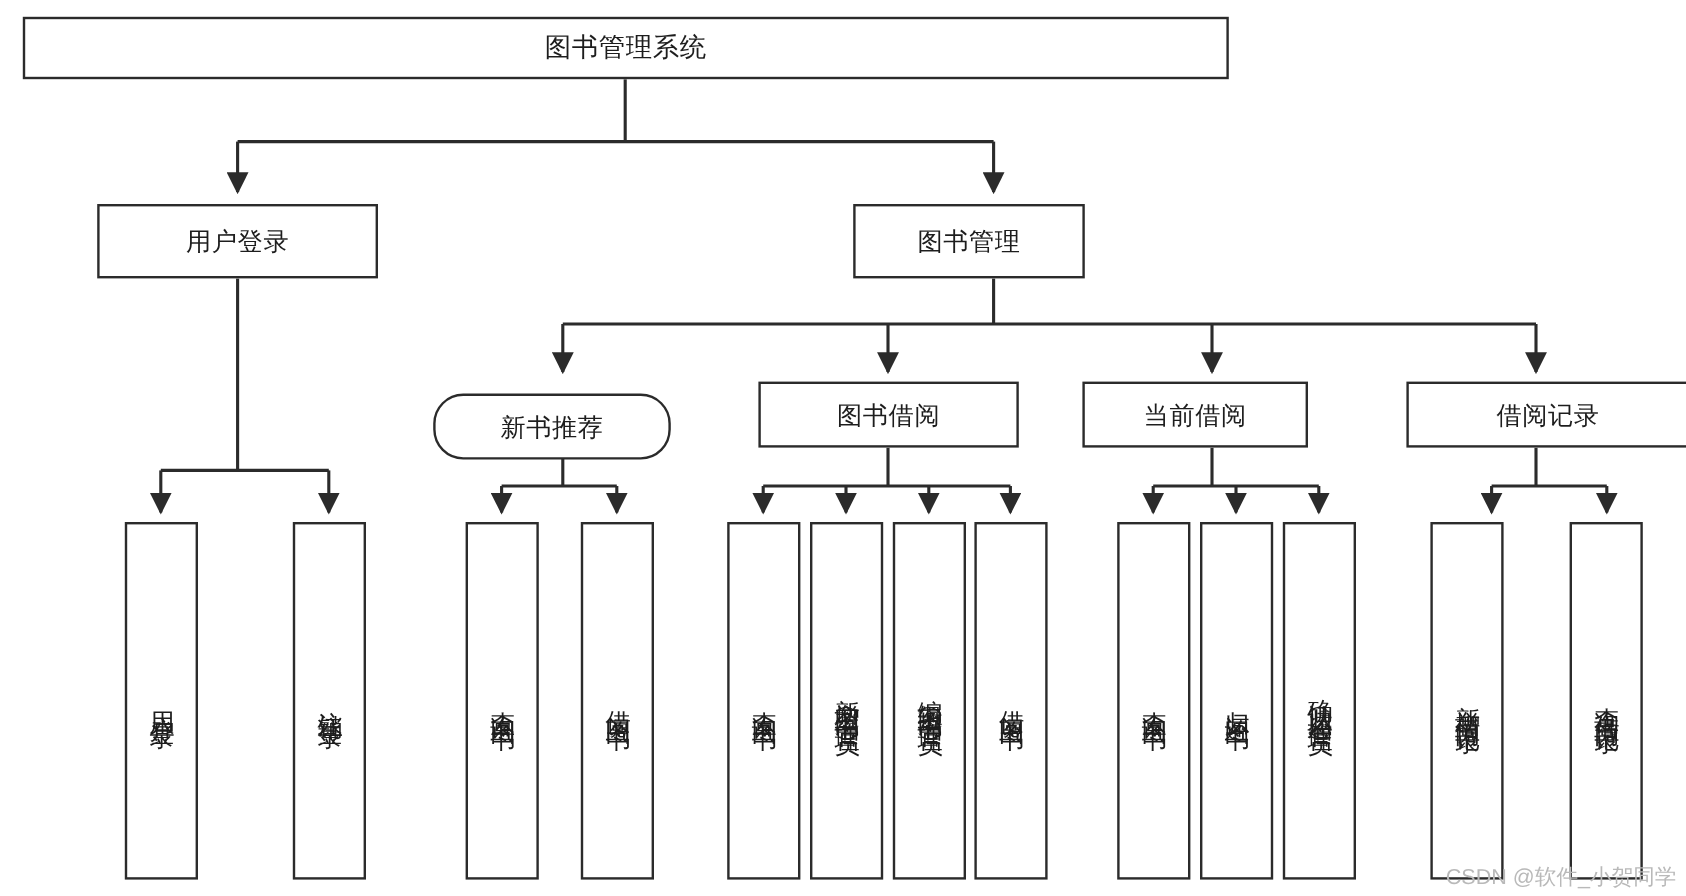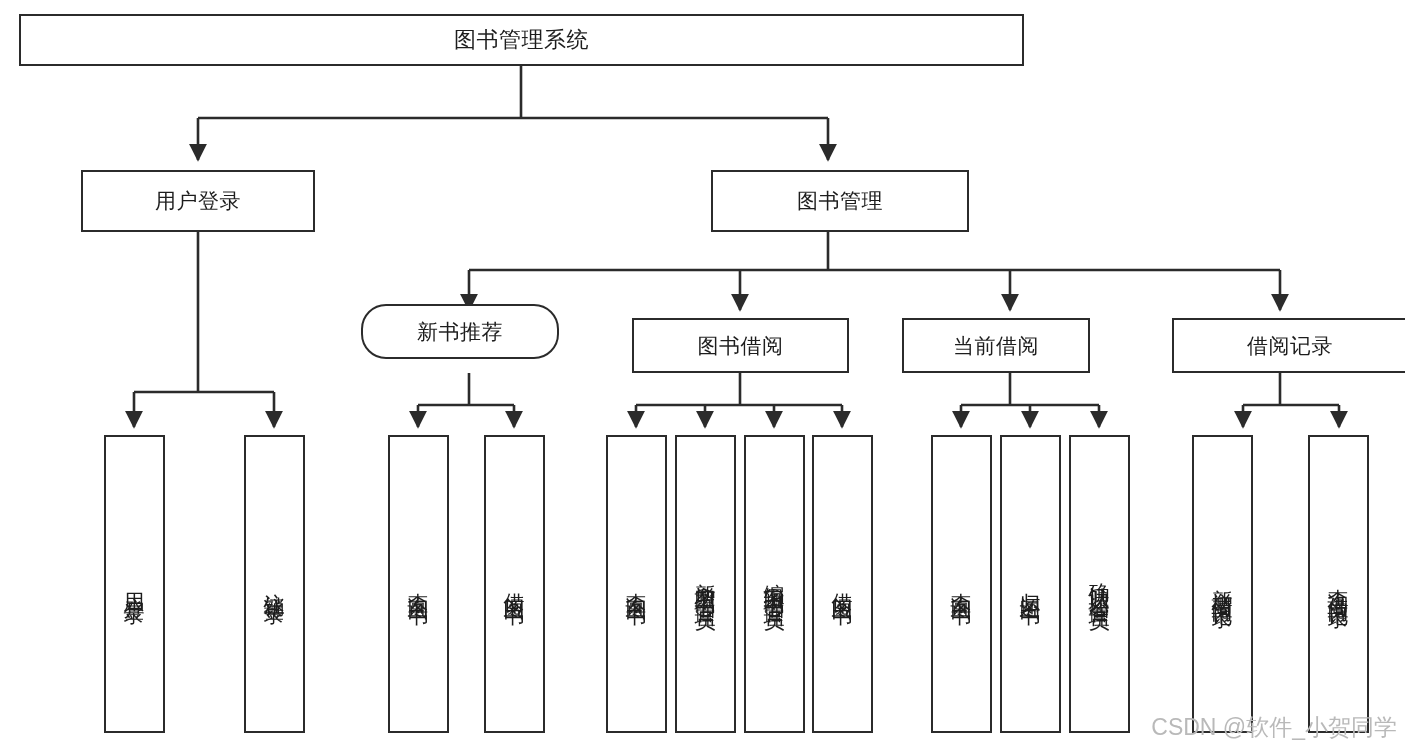--- a/index.html
+++ b/index.html
@@ -51,21 +51,21 @@
     line-height: 1;
     white-space: nowrap;
   }
   .node.root {
     font-size: 22px;
   }
   .watermark {
     position: absolute;
     right: 8px;
     bottom: 4px;
-    font-size: 23px;
+    font-size: 18px;
     color: #b9b9b9;
     z-index: 5;
     white-space: nowrap;
     font-family: "Liberation Sans", "DejaVu Sans", sans-serif;
   }
 </style>
 </head>
 <body>
 
 <div id="canvas">
@@ -120,25 +120,25 @@
     </g>
   </svg>
 
   <div class="node h root" style="left:19px; top:14px; width:1005px; height:52px;">
     <span>图书管理系统</span>
   </div>
 
   <div class="node h" style="left:81px; top:170px; width:234px; height:62px;">
     <span>用户登录</span>
   </div>
-  <div class="node h" style="left:711px; top:170px; width:258px; height:62px;">
+  <div class="node h" style="left:711px; top:170px; width:193px; height:62px;">
     <span>图书管理</span>
   </div>
 
-  <div class="node h" style="left:361px; top:304px; width:198px; height:55px;border-radius:25px;">
+  <div class="node h" style="left:361px; top:328px; width:198px; height:55px;border-radius:25px;">
     <span>新书推荐</span>
   </div>
   <div class="node h" style="left:632px; top:318px; width:217px; height:55px;">
     <span>图书借阅</span>
   </div>
   <div class="node h" style="left:902px; top:318px; width:188px; height:55px;">
     <span>当前借阅</span>
   </div>
   <div class="node h" style="left:1172px; top:318px; width:236px; height:55px;">
     <span>借阅记录</span>

